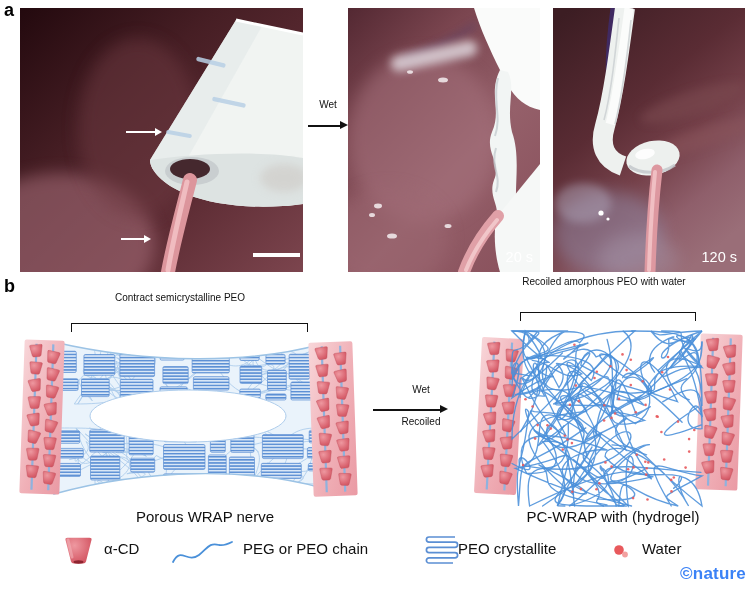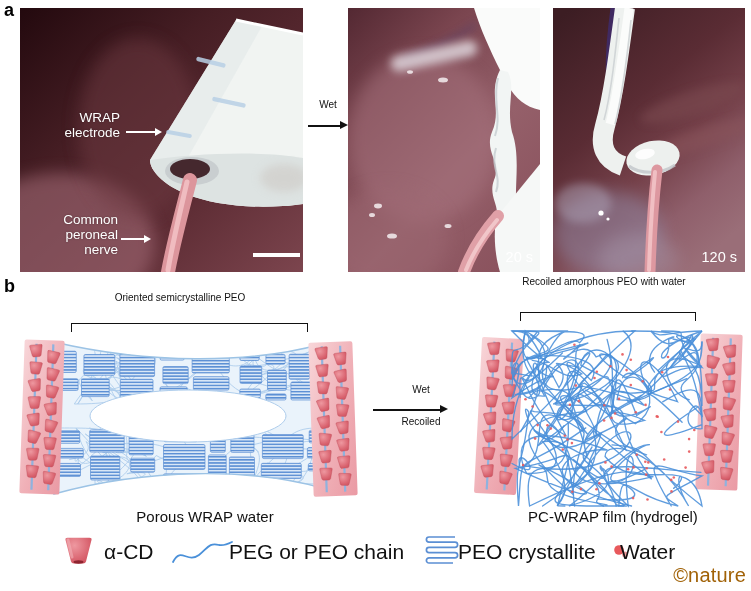--- a/index.html
+++ b/index.html
@@ -11,22 +11,22 @@
   .photo-note{position:absolute;color:#fff;font-size:13.5px;line-height:1.12;text-align:right;text-shadow:0 0 2px rgba(0,0,0,.35)}
   .timestamp{position:absolute;color:#fff;font-size:14.5px}
   .warrow{position:absolute;height:2px;background:#fff}
   .warrow:after{content:"";position:absolute;right:-6px;top:-3px;border-left:7px solid #fff;border-top:4px solid transparent;border-bottom:4px solid transparent}
   .barrow{position:absolute;height:1.6px;background:#111}
   .barrow:after{content:"";position:absolute;right:-7px;top:-3.6px;border-left:8px solid #111;border-top:4.3px solid transparent;border-bottom:4.3px solid transparent}
   .blabel{position:absolute;font-size:10px;color:#111;text-align:center}
   .bracket{position:absolute;border:1.6px solid #111;border-bottom:none;height:9px}
   .caption{position:absolute;font-size:15px;color:#111;text-align:center;white-space:nowrap}
   .legend-icon{position:absolute}
-  .legend-label{position:absolute;font-size:21px;color:#111;white-space:nowrap}
-  .watermark{position:absolute;font-size:20px;font-weight:normal;color:#a16207;letter-spacing:.2px}
+  .legend-label{position:absolute;font-size:15px;color:#111;white-space:nowrap}
+  .watermark{position:absolute;font-size:17px;font-weight:bold;color:#3b82f6;letter-spacing:.2px}
   .scalebar{position:absolute;background:#fff}
   .dsvg{position:absolute}
 </style>
 </head>
 <body>
 
 <svg style="position:absolute;width:0;height:0" aria-hidden="true">
   <defs>
     <linearGradient id="colGrad" x1="0" y1="0" x2="1" y2="1">
       <stop offset="0" stop-color="#f8d6d9"></stop>
@@ -85,30 +85,21 @@
     <ellipse cx="170" cy="161" rx="20" ry="10" fill="#45282e"></ellipse>
     <g fill="#b9d0e6" opacity="0.85">
       <rect x="176" y="52" width="30" height="4.5" rx="2" transform="rotate(14 191 54)"></rect>
       <rect x="192" y="92" width="34" height="4.5" rx="2" transform="rotate(12 209 94)"></rect>
       <rect x="146" y="124" width="26" height="4" rx="2" transform="rotate(10 159 126)"></rect>
     </g>
     <ellipse cx="264" cy="170" rx="24" ry="14" fill="#cac4bf" opacity="0.5" filter="url(#b4)"></ellipse>
     <path d="M170,172 C163,200 154,232 148,264" stroke="#dc959c" stroke-width="14" fill="none" stroke-linecap="round"></path>
     <path d="M167,174 C161,200 153,232 148,262" stroke="#f0bcc0" stroke-width="5" fill="none" stroke-linecap="round"></path>
   </svg>
-  <div class="photo-note" style="left:8px;top:102px;width:92px">
-    <div>WRAP</div>
-    <div>electrode</div>
-  </div>
   <div class="warrow" style="left:106px;top:123px;width:30px"></div>
-  <div class="photo-note" style="left:5px;top:204px;width:93px">
-    <div>Common</div>
-    <div>peroneal</div>
-    <div>nerve</div>
-  </div>
   <div class="warrow" style="left:101px;top:230px;width:24px"></div>
   <div class="scalebar" style="left:233px;top:245px;width:47px;height:4px"></div>
 </div>
 
 <div class="blabel" style="left:306px;top:99px;width:44px">Wet</div>
 <div class="barrow" style="left:308px;top:125px;width:33px"></div>
 
 <div class="photo" style="left:348px;top:8px;width:192px;height:264px">
   <svg viewBox="0 0 192 264" preserveAspectRatio="none">
     <rect width="192" height="264" fill="url(#p2bg)"></rect>
@@ -154,21 +145,21 @@
     <g fill="#ffffff">
         <circle cx="48" cy="205" r="2.6"></circle>
         <circle cx="55" cy="211" r="1.6"></circle>
       </g>
   </svg>
   <div class="timestamp" style="right:8px;bottom:7px">120 s</div>
 </div>
 
 <div class="panel-label" style="left:4px;top:276px">b</div>
 
-<div class="blabel" style="left:55px;top:292px;width:250px">Oriented semicrystalline PEO</div>
+<div class="blabel" style="left:55px;top:292px;width:250px">Contract semicrystalline PEO</div>
 <div class="bracket" style="left:71px;top:323px;width:237px"></div>
 
 <svg id="svg-left" class="dsvg" style="left:8px;top:332px;width:382px;height:170px" viewBox="0 0 382 170">
   <defs>
     <clipPath id="filmClip">
         <path d="M46,10 C140,32 242,32 314,12 L314,156 C242,136 140,136 46,162 Z"></path>
       </clipPath>
   </defs>
   <path d="M46,10 C140,32 242,32 314,12 L314,156 C242,136 140,136 46,162 Z" fill="#eaf3fb"></path>
   <g id="film-content" clip-path="url(#filmClip)">
@@ -273,21 +264,21 @@
         <path d="M0.8,1.6 Q0.2,0 2.2,0 L11.8,0 Q13.8,0 13.2,1.6 L11.4,10.6 Q11,12 9.6,12 L4.4,12 Q3,12 2.6,10.6 Z" fill="url(#cupGrad)" stroke="#bf4d5a" stroke-width="0.4" transform="translate(309.2 101.3) rotate(7.5 7 6)"></path>
         <path d="M0.8,1.6 Q0.2,0 2.2,0 L11.8,0 Q13.8,0 13.2,1.6 L11.4,10.6 Q11,12 9.6,12 L4.4,12 Q3,12 2.6,10.6 Z" fill="url(#cupGrad)" stroke="#bf4d5a" stroke-width="0.4" transform="translate(327.68 107.3) rotate(-6.0 7 6)"></path>
         <path d="M0.8,1.6 Q0.2,0 2.2,0 L11.8,0 Q13.8,0 13.2,1.6 L11.4,10.6 Q11,12 9.6,12 L4.4,12 Q3,12 2.6,10.6 Z" fill="url(#cupGrad)" stroke="#bf4d5a" stroke-width="0.4" transform="translate(309.2 118.5) rotate(-3.7 7 6)"></path>
         <path d="M0.8,1.6 Q0.2,0 2.2,0 L11.8,0 Q13.8,0 13.2,1.6 L11.4,10.6 Q11,12 9.6,12 L4.4,12 Q3,12 2.6,10.6 Z" fill="url(#cupGrad)" stroke="#bf4d5a" stroke-width="0.4" transform="translate(327.68 124.5) rotate(-3.8 7 6)"></path>
         <path d="M0.8,1.6 Q0.2,0 2.2,0 L11.8,0 Q13.8,0 13.2,1.6 L11.4,10.6 Q11,12 9.6,12 L4.4,12 Q3,12 2.6,10.6 Z" fill="url(#cupGrad)" stroke="#bf4d5a" stroke-width="0.4" transform="translate(309.2 135.8) rotate(0.5 7 6)"></path>
         <path d="M0.8,1.6 Q0.2,0 2.2,0 L11.8,0 Q13.8,0 13.2,1.6 L11.4,10.6 Q11,12 9.6,12 L4.4,12 Q3,12 2.6,10.6 Z" fill="url(#cupGrad)" stroke="#bf4d5a" stroke-width="0.4" transform="translate(327.68 141.8) rotate(3.7 7 6)"></path>
       </g>
     </g>
 </svg>
 
-<div class="caption" style="left:105px;top:508px;width:200px">Porous WRAP water</div>
+<div class="caption" style="left:105px;top:508px;width:200px">Porous WRAP nerve</div>
 
 <div class="blabel" style="left:385px;top:384px;width:72px">Wet</div>
 <div class="barrow" style="left:373px;top:409px;width:68px"></div>
 <div class="blabel" style="left:377px;top:416px;width:88px">Recoiled</div>
 
 <div class="blabel" style="left:458px;top:276px;width:292px">Recoiled amorphous PEO with water</div>
 <div class="bracket" style="left:520px;top:312px;width:176px"></div>
 
 <svg id="svg-right" class="dsvg" style="left:452px;top:328px;width:298px;height:182px" viewBox="0 0 298 182">
   <g id="cols-right">
@@ -421,38 +412,38 @@
       <circle cx="184.8" cy="126.7" r="1.3" fill="#e8595c" opacity="0.9"></circle>
       <circle cx="117.9" cy="76.8" r="1.3" fill="#e8595c" opacity="0.9"></circle>
       <circle cx="115.5" cy="111.5" r="1.3" fill="#e8595c" opacity="0.9"></circle>
       <circle cx="95.4" cy="97.3" r="1.3" fill="#e8595c" opacity="0.9"></circle>
       <circle cx="98.8" cy="100.6" r="1.3" fill="#e8595c" opacity="0.9"></circle>
       <circle cx="159.6" cy="138.6" r="1.3" fill="#e8595c" opacity="0.9"></circle>
       <circle cx="158.4" cy="38.2" r="1.3" fill="#e8595c" opacity="0.9"></circle>
     </g>
 </svg>
 
-<div class="caption" style="left:508px;top:508px;width:210px">PC-WRAP film (hydrogel)</div>
+<div class="caption" style="left:508px;top:508px;width:210px">PC-WRAP with (hydrogel)</div>
 
 <svg class="legend-icon" style="left:62px;top:537px" width="33" height="29" viewBox="0 0 33 29">
   <path d="M3.5,3 Q3,0.8 5.5,0.8 L27.5,0.8 Q30,0.8 29.5,3 L24,24.5 Q23.5,26.6 21,26.6 L12,26.6 Q9.5,26.6 9,24.5 Z" fill="url(#cupGrad)"></path>
   <ellipse cx="16.5" cy="25" rx="5" ry="1.7" fill="#8e2430"></ellipse>
   <path d="M6,3 L10,20" stroke="#f3b3b9" stroke-width="3" opacity="0.6" stroke-linecap="round"></path>
 </svg>
 <div class="legend-label" style="left:104px;top:540px">α-CD</div>
 
 <svg class="legend-icon" style="left:171px;top:538px" width="64" height="28" viewBox="0 0 64 28">
   <path d="M2,24 C10,8 16,26 28,17 C36,11 38,4 48,7 C53,8 57,6 61,4" fill="none" stroke="#4a90d9" stroke-width="1.8" stroke-linecap="round"></path>
 </svg>
-<div class="legend-label" style="left:229px;top:540px">PEG or PEO chain</div>
+<div class="legend-label" style="left:243px;top:540px">PEG or PEO chain</div>
 
 <svg class="legend-icon" style="left:419px;top:534px" width="42" height="32" viewBox="0 0 42 32">
   <path d="M36,3 H10 a2.6,2.6 0 0 0 0,5.2 H36 a2.6,2.6 0 0 1 0,5.2 H10 a2.6,2.6 0 0 0 0,5.2 H36 a2.6,2.6 0 0 1 0,5.2 H10 a2.6,2.6 0 0 0 0,5.2 H34" fill="none" stroke="#5b8fd4" stroke-width="1.7"></path>
 </svg>
 <div class="legend-label" style="left:458px;top:540px">PEO crystallite</div>
 
 <svg class="legend-icon" style="left:610px;top:542px" width="24" height="18" viewBox="0 0 24 18">
   <circle cx="9" cy="8" r="4.8" fill="#e8595c"></circle>
   <circle cx="15" cy="12.5" r="2.9" fill="#f2a0a0"></circle>
 </svg>
-<div class="legend-label" style="left:620px;top:540px">Water</div>
+<div class="legend-label" style="left:642px;top:540px">Water</div>
 
 <div class="watermark" style="right:5px;top:564px">©nature</div>
 
 </body></html>

